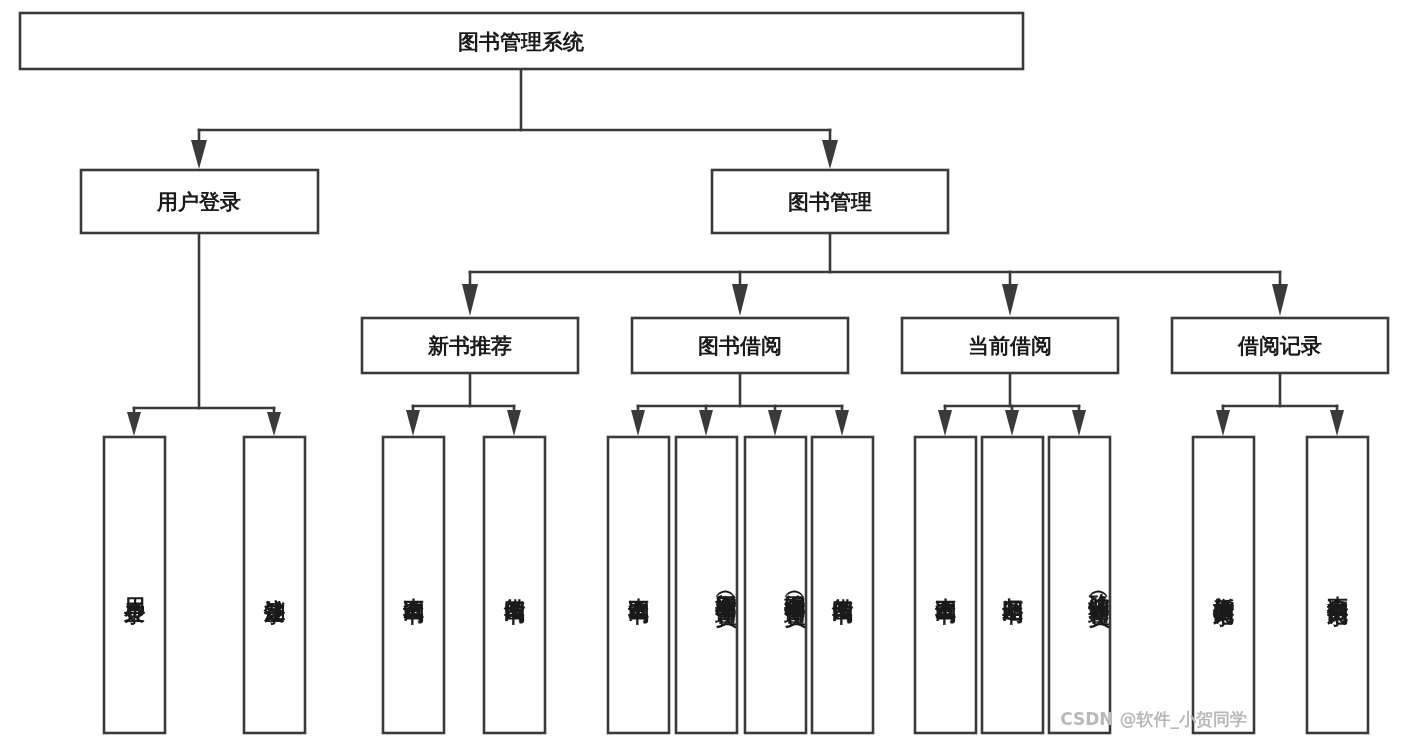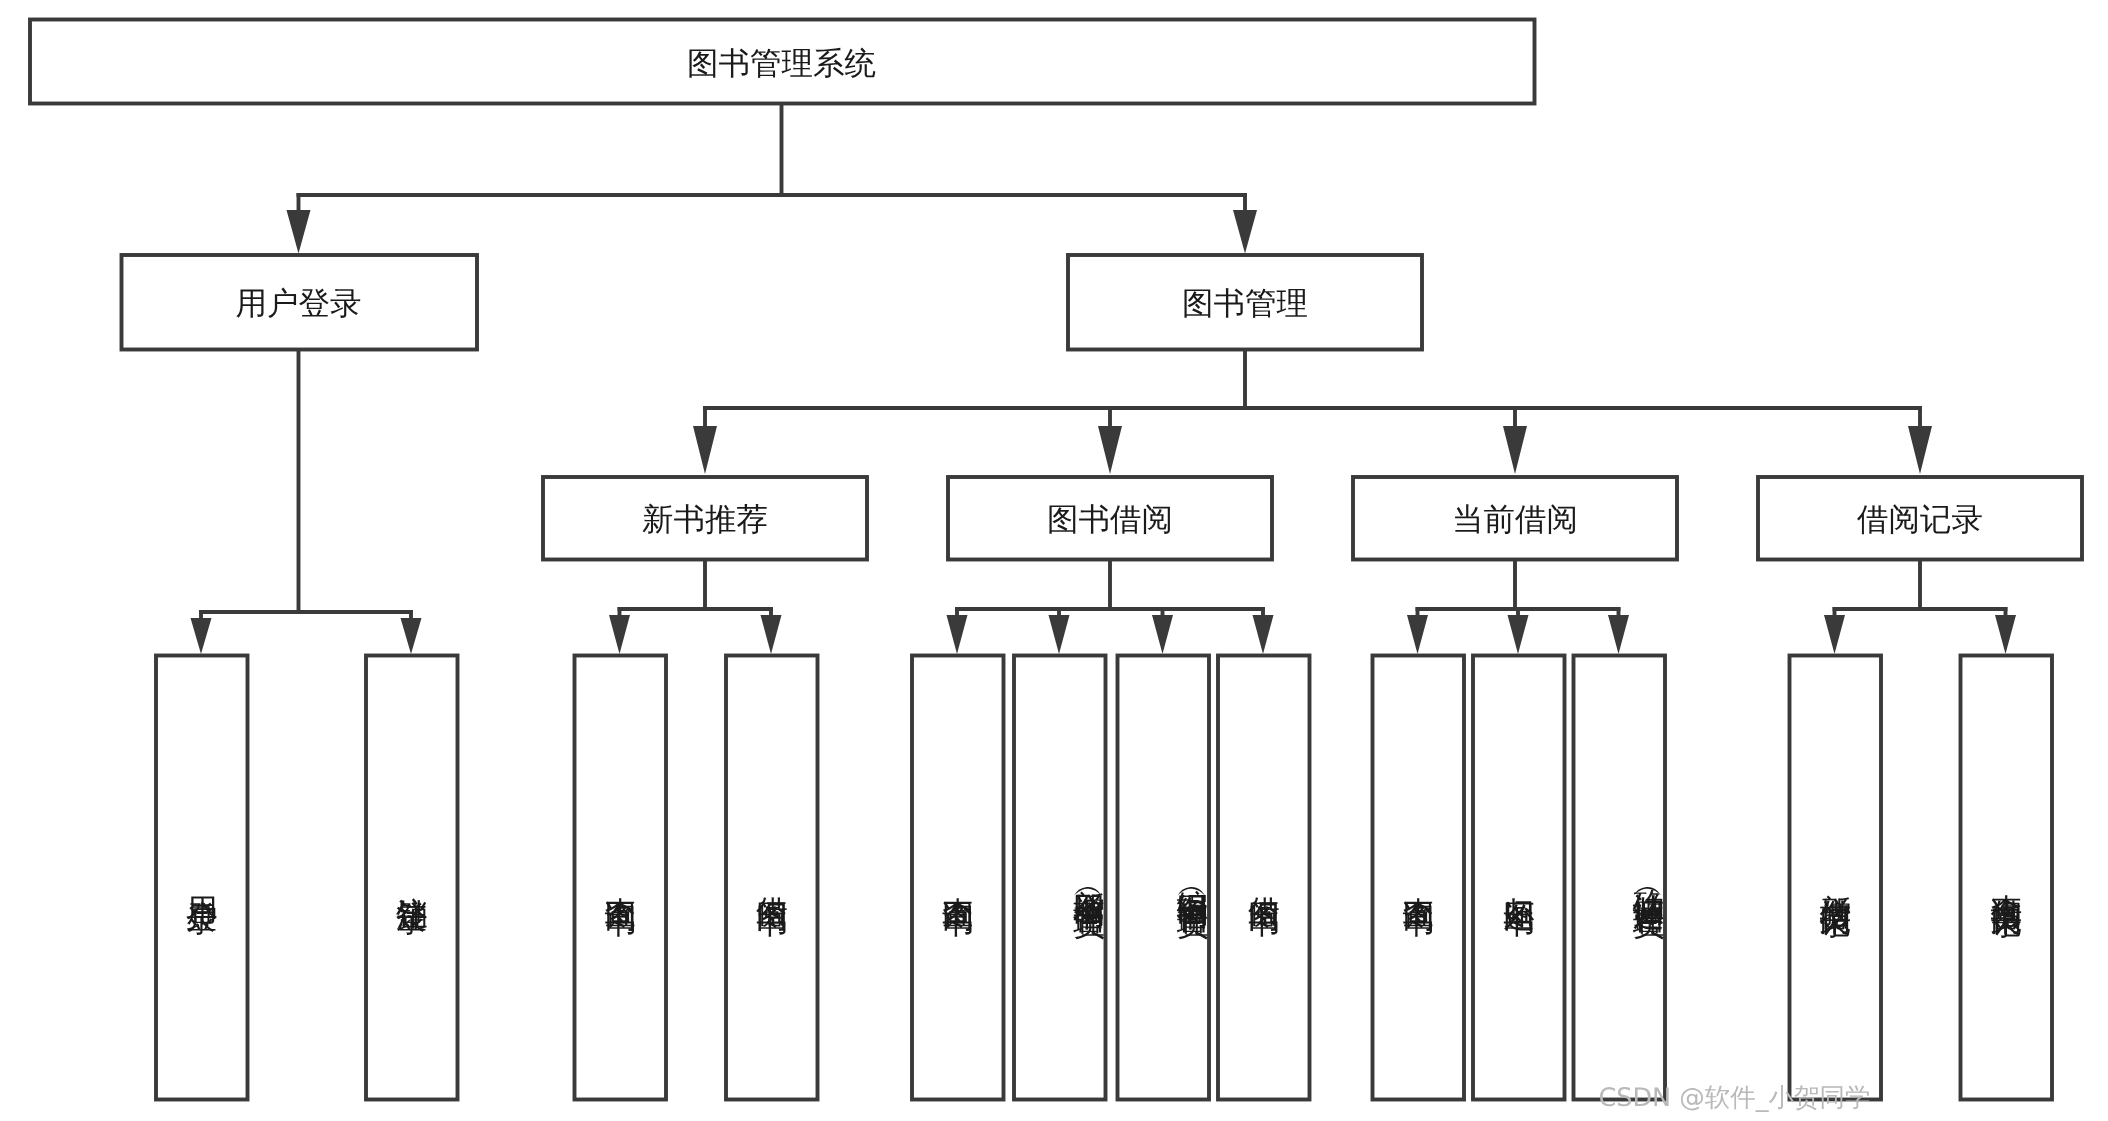--- a/index.html
+++ b/index.html
@@ -11,20 +11,21 @@
     width: 1405px;
     height: 747px;
     font-family: "DejaVu Sans", "Liberation Sans", sans-serif;
     overflow: hidden;
   }
   #diagram-root {
     position: relative;
     width: 1255px;
     height: 747px;
     background: #ffffff;
+    font-weight: bold;
   }
   svg#tree-svg {
     position: absolute;
     left: 0;
     top: 0;
     width: 1405px;
     height: 747px;
   }
   .node-box {
     fill: #ffffff;
@@ -58,21 +59,21 @@
     color: #1a1a1a;
     letter-spacing: 2px;
     text-align: center;
     white-space: nowrap;
     pointer-events: none;
     user-select: none;
   }
   .watermark {
     position: absolute;
     right: 8px;
-    bottom: 4px;
+    bottom: 16px;
     font-family: "DejaVu Sans", "Liberation Sans", sans-serif;
     font-size: 17px;
     color: #b9b9b9;
     white-space: nowrap;
     user-select: none;
   }
 </style>
 </head>
 <body>
 

